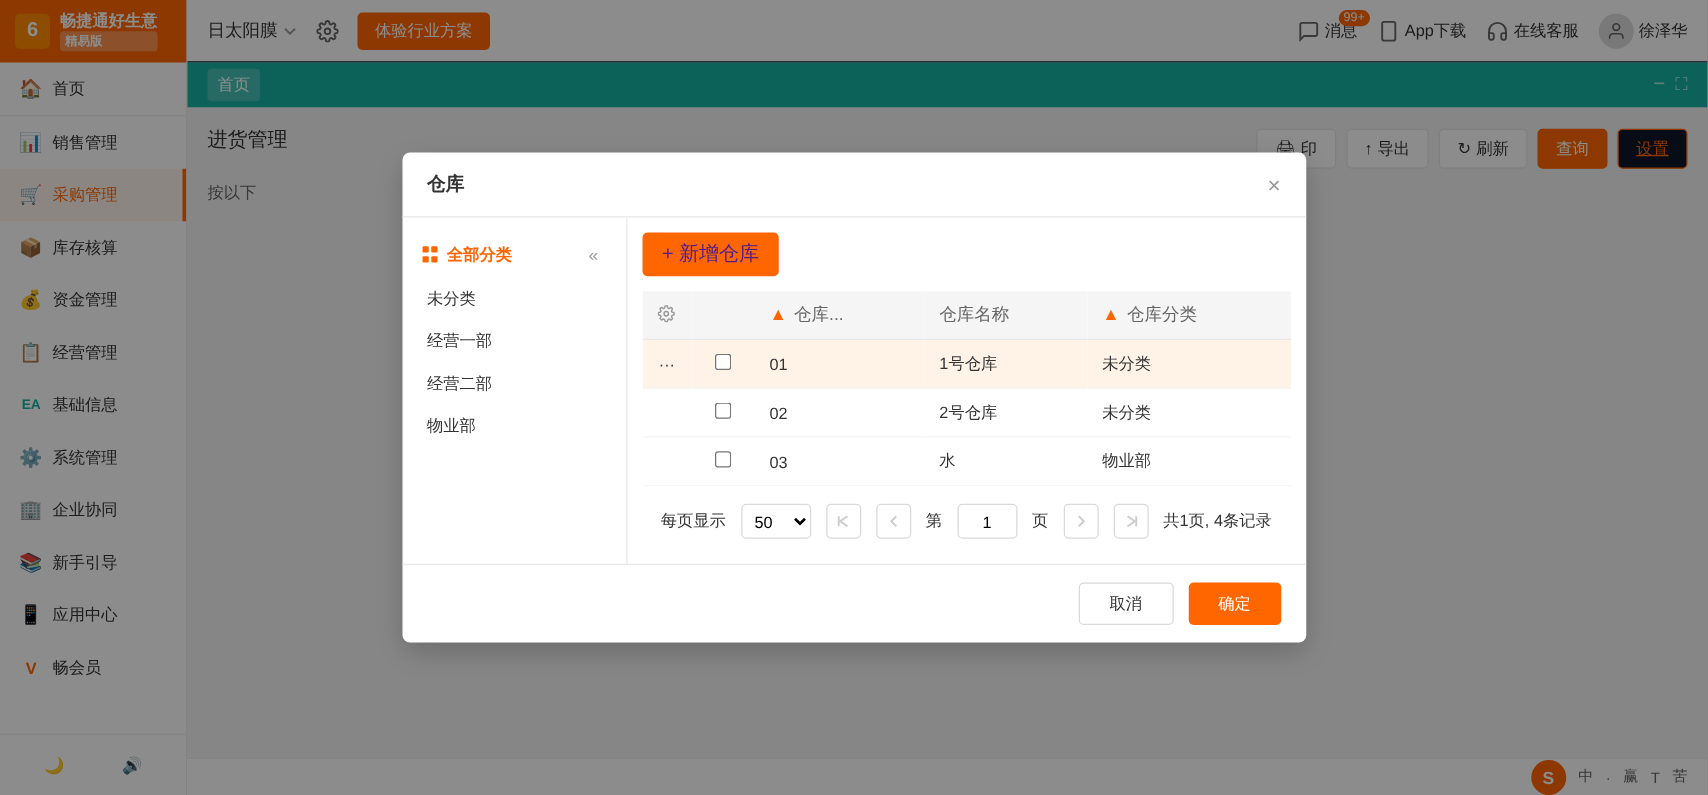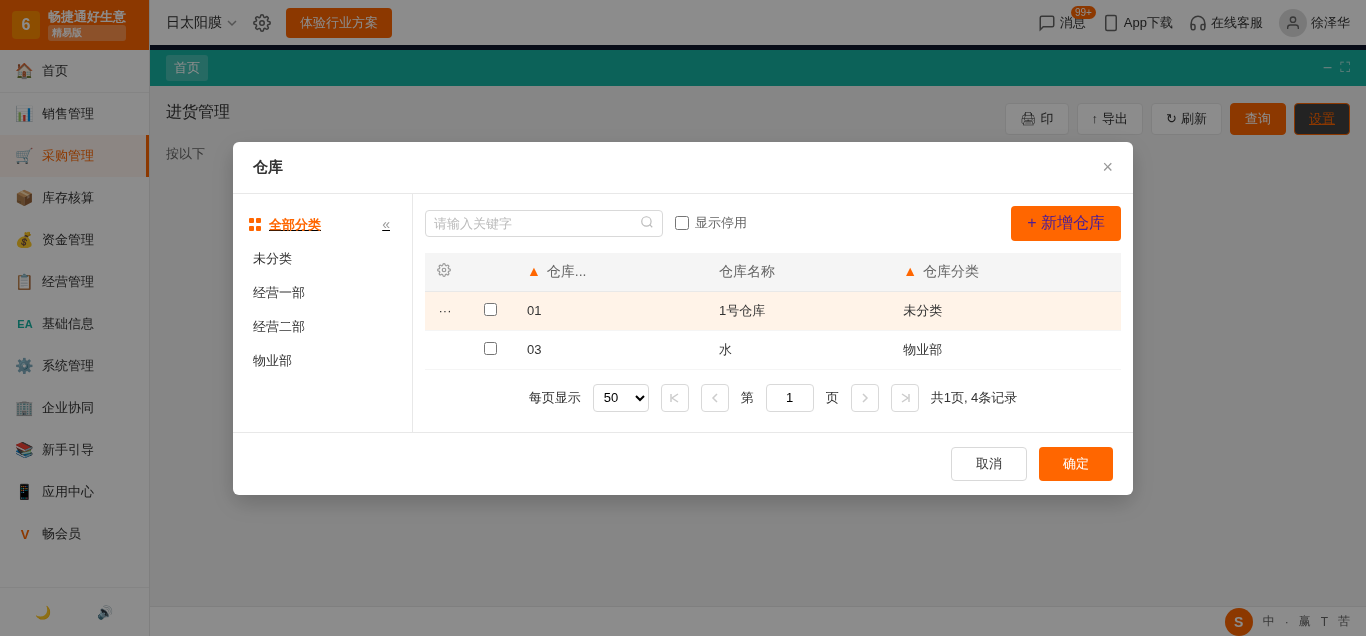--- a/index.html
+++ b/index.html
@@ -15,52 +15,52 @@
     .sidebar-item { display: flex; align-items: center; gap: 8px; padding: 12px 16px; cursor: pointer; color: #333; font-size: 13px; position: relative; }
     .sidebar-item.active { background: #fff5ee; color: #f60; border-right: 3px solid #f60; }
     .sidebar-item .nav-icon { width: 18px; height: 18px; display: flex; align-items: center; justify-content: center; font-size: 15px; }
     .sidebar-item-label { font-size: 13px; }
     .sidebar-bottom { padding: 12px; display: flex; justify-content: space-around; border-top: 1px solid #f0f0f0; }
     .sidebar-bottom-icon { width: 24px; height: 24px; display: flex; align-items: center; justify-content: center; cursor: pointer; color: #999; }
     .sidebar-divider { width: 100%; height: 1px; background: #f0f0f0; }
 
     
     .main { flex: 1; display: flex; flex-direction: column; position: relative; }
-    .topbar { height: 50px; background: #fff; display: flex; align-items: center; padding: 0 16px; gap: 12px; border-bottom: 5px solid #0f172a; }
+    .topbar { height: 50px; background: #fff; display: flex; align-items: center; padding: 0 16px; gap: 12px; border-bottom: 1px solid #0f172a; }
     .topbar-left { display: flex; align-items: center; gap: 8px; }
     .topbar-brand { font-size: 14px; color: #333; }
     .topbar-dropdown { display: flex; align-items: center; gap: 4px; cursor: pointer; }
     .topbar-dropdown svg { color: #999; }
     .topbar-gear { width: 32px; height: 32px; display: flex; align-items: center; justify-content: center; cursor: pointer; color: #666; }
     .topbar-trial { background: #f60; color: #fff; padding: 6px 14px; border-radius: 4px; font-size: 13px; cursor: pointer; border: none; }
     .topbar-right { margin-left: auto; display: flex; align-items: center; gap: 16px; }
     .topbar-right-item { display: flex; align-items: center; gap: 4px; cursor: pointer; color: #333; font-size: 13px; position: relative; }
     .badge { background: #f60; color: #fff; font-size: 10px; padding: 1px 4px; border-radius: 8px; position: absolute; top: -8px; right: -10px; }
     .topbar-avatar { width: 28px; height: 28px; border-radius: 50%; background: #ddd; display: flex; align-items: center; justify-content: center; color: #666; }
 
     .page-content { flex: 1; padding: 16px; background: #f5f5f5; position: relative; }
     .page-title { font-size: 16px; font-weight: normal; color: #333; margin-bottom: 12px; }
     .filter-bar { display: flex; align-items: center; gap: 8px; margin-bottom: 12px; flex-wrap: wrap; }
     .action-btn { padding: 6px 14px; border-radius: 4px; cursor: pointer; font-size: 13px; border: 1px solid #e8e8e8; background: #fff; color: #333; display: flex; align-items: center; gap: 4px; }
     .action-btn.primary { background: #f60; color: #fff; border-color: #f60; }
-    .action-btn.outline { background: #404040; color: #f60; border-color: #f60; text-decoration: underline; }
+    .action-btn.outline { background: #0f172a; color: #f60; border-color: #f60; text-decoration: underline; }
 
     
     .overlay { position: fixed; top: 0; left: 0; right: 0; bottom: 0; background: rgba(0,0,0,0.45); z-index: 100; display: flex; align-items: center; justify-content: center; }
 
     
-    .modal { background: #fff; border-radius: 6px; width: 900px; max-height: 580px; display: flex; flex-direction: column; box-shadow: 0 8px 24px rgba(0,0,0,0.2); }
+    .modal { background: #fff; border-radius: 6px; width: 723px; max-height: 580px; display: flex; flex-direction: column; box-shadow: 0 8px 24px rgba(0,0,0,0.2); }
     .modal-header { display: flex; align-items: center; justify-content: space-between; padding: 16px 20px; border-bottom: 1px solid #e8e8e8; }
     .modal-title { font-size: 15px; font-weight: bold; color: #333; }
     .modal-close { cursor: pointer; color: #999; font-size: 18px; line-height: 1; }
     .modal-body { display: flex; flex: 1; overflow: hidden; }
 
     
     .category-tree { width: 180px; border-right: 1px solid #e8e8e8; padding: 12px 0; }
-    .category-header { display: flex; align-items: flex-end; justify-content: space-between; padding: 8px 16px; text-decoration: underline; }
+    .category-header { display: flex; align-items: center; justify-content: space-between; padding: 8px 16px; }
     .category-header-title { display: flex; align-items: center; gap: 6px; color: #f60; font-weight: bold; font-size: 13px; }
     .category-grid-icon { display: flex; gap: 2px; flex-wrap: wrap; width: 14px; height: 14px; }
     .category-grid-icon span { width: 5px; height: 5px; background: #f60; border-radius: 1px; }
     .collapse-btn { cursor: pointer; color: #999; font-size: 14px; padding: 2px 6px; }
     .category-item { padding: 8px 20px; cursor: pointer; color: #333; font-size: 13px; }
 
     
     .table-area { flex: 1; display: flex; flex-direction: column; padding: 12px; }
     .table-toolbar { display: flex; align-items: center; justify-content: space-between; margin-bottom: 12px; }
     .search-box { display: flex; align-items: center; border: 1px solid #d9d9d9; border-radius: 4px; padding: 4px 8px; gap: 6px; background: #fff; }
@@ -292,35 +292,20 @@
           <span>经营二部</span>
         </div>
         <div class="category-item">
           <span>物业部</span>
         </div>
       </div>
 
       <div class="table-area">
 
         <div class="table-toolbar">
-          <div style="display:flex;align-items:center;gap:12px;">
-            <div class="search-box">
-              <input type="text" placeholder="请输入关键字" style="">
-              <span class="search-icon">
-                <svg width="14" height="14" viewBox="0 0 24 24" fill="none" stroke="#bbb" stroke-width="2">
-                    <circle cx="11" cy="11" r="8"></circle>
-                    <path d="m21 21-4.35-4.35"></path>
-                  </svg>
-              </span>
-            </div>
-            <div class="show-disabled">
-              <input type="checkbox" class="checkbox" style="">
-              <label>显示停用</label>
-            </div>
-          </div>
           <button class="add-btn">+ 新增仓库</button>
         </div>
 
         <div style="flex:1;overflow-y:auto;">
           <table class="wh-table">
             <thead>
               <tr>
                 <th class="th-gear td-center">
                   <svg width="14" height="14" viewBox="0 0 24 24" fill="none" stroke="#999" stroke-width="2">
                       <circle cx="12" cy="12" r="3"></circle>
@@ -349,20 +334,29 @@
                 </td>
                 <td>01</td>
                 <td>1号仓库</td>
                 <td>未分类</td>
               </tr>
               <tr>
                 <td class="td-center row-actions"></td>
                 <td class="td-center">
                   <input type="checkbox" style="margin: 0px;">
                 </td>
+                <td>02</td>
+                <td>2号仓库</td>
+                <td>未分类</td>
+              </tr>
+              <tr>
+                <td class="td-center row-actions"></td>
+                <td class="td-center">
+                  <input type="checkbox" style="margin: 0px;">
+                </td>
                 <td>03</td>
                 <td>水</td>
                 <td>物业部</td>
               </tr>
             </tbody>
           </table>
         </div>
 
         <div class="pagination">
           <span>每页显示</span>

